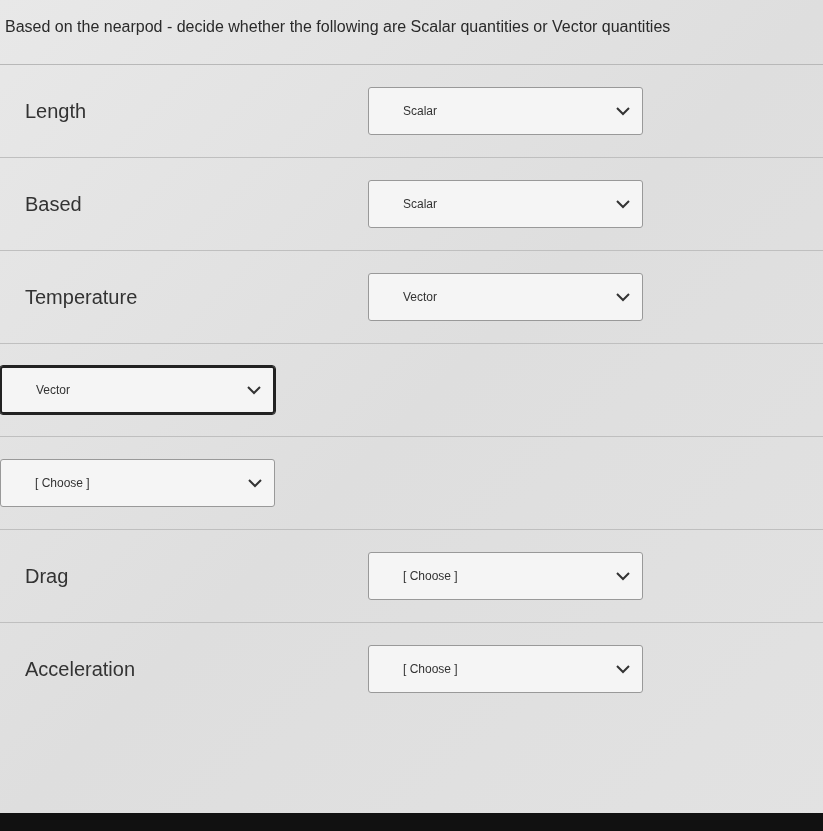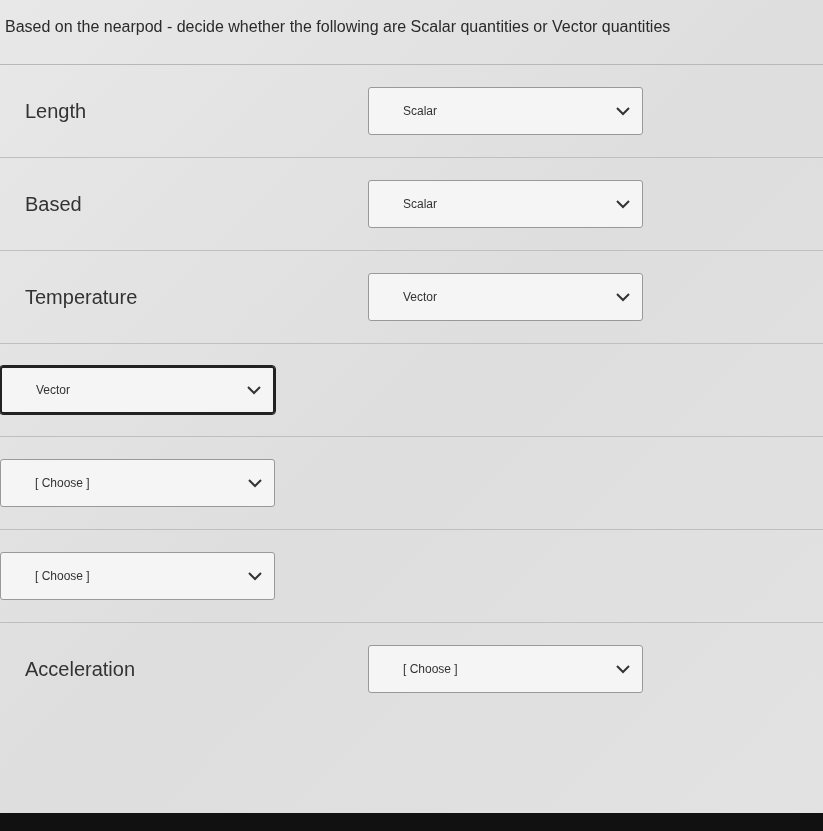--- a/index.html
+++ b/index.html
@@ -163,20 +163,21 @@
           <span class="chevron">
             <svg viewBox="0 0 14 10">
                 <path d="M1 2 L7 8 L13 2" stroke="#333" stroke-width="2" fill="none"></path>
               </svg>
           </span>
         </div>
       </div>
     </div>
 
     <div class="row">
+      <div class="label">Drag</div>
       <div class="select-wrap">
         <div class="select-box">
           <span class="select-text">[ Choose ]</span>
           <span class="chevron">
             <svg viewBox="0 0 14 10">
                 <path d="M1 2 L7 8 L13 2" stroke="#333" stroke-width="2" fill="none"></path>
               </svg>
           </span>
         </div>
       </div>

